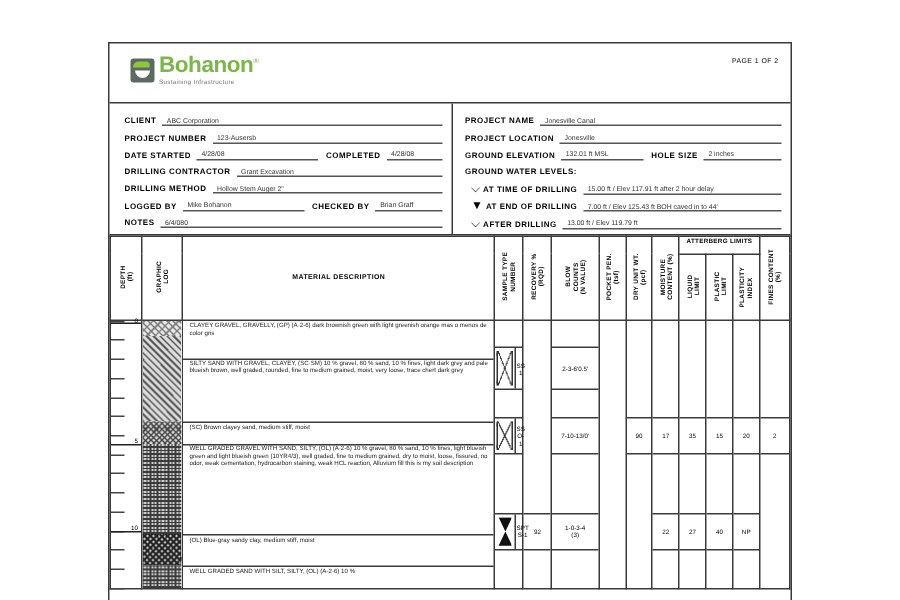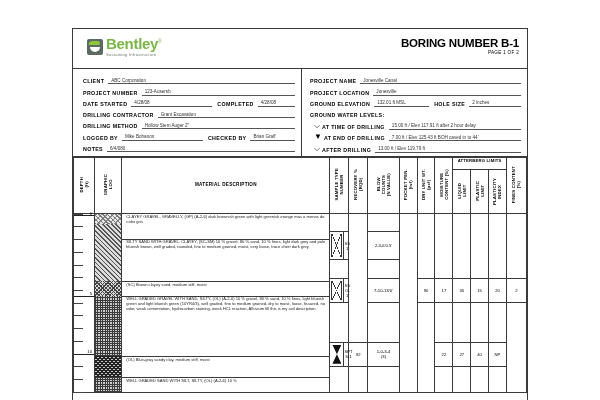--- a/index.html
+++ b/index.html
@@ -122,26 +122,25 @@
 </style>
 </head>
 <body>
 
 <div class="page">
 
   <div class="hdr">
     <div class="logo-wrap">
       <div class="logo-mark"></div>
       <div class="logo-text">
-        <span class="logo-word">Bentley</span><span class="logo-tm">®</span>
+        <span class="logo-word">Bohanon</span><span class="logo-tm">®</span>
         <div class="logo-tag">Sustaining Infrastructure</div>
       </div>
     </div>
     <div class="hdr-right">
-      <div class="boring-title">BORING NUMBER B-1</div>
       <div class="page-of">PAGE 1 OF 2</div>
     </div>
   </div>
 
   <div class="info">
     <div class="info-col info-left">
       <div class="irow">
         <span class="lbl">CLIENT</span>
         <span class="val grow">ABC Corporation</span>
       </div>

